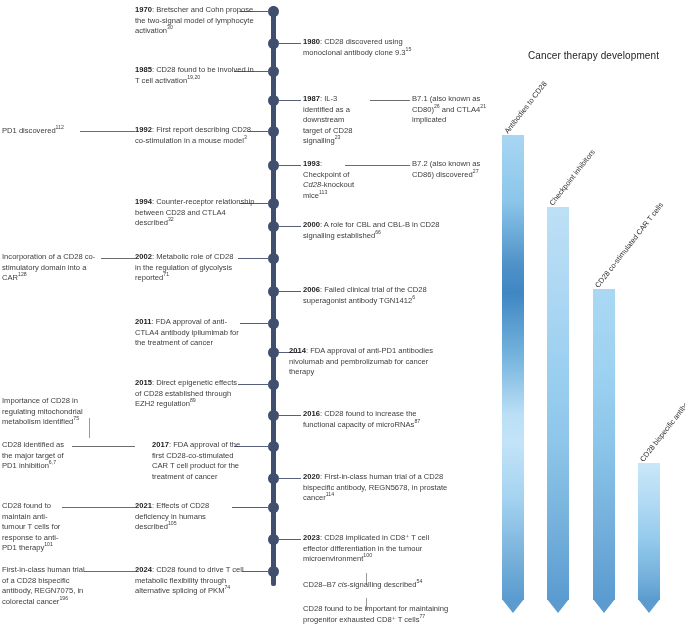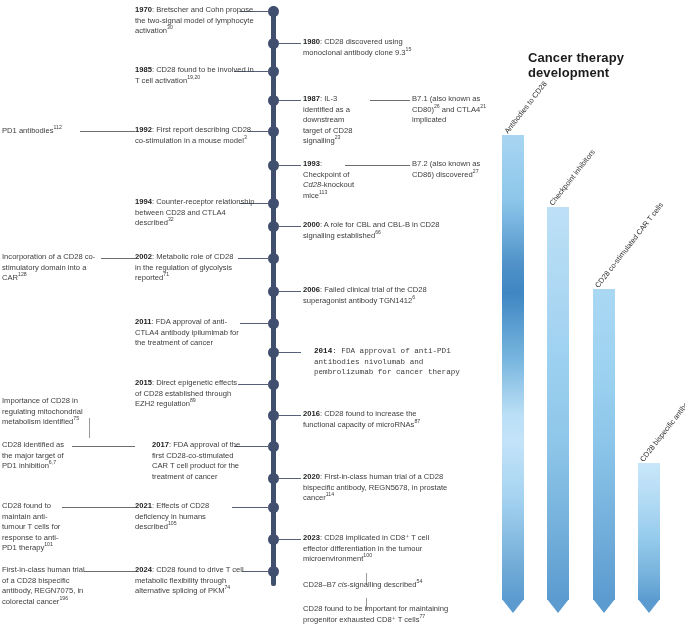--- a/index.html
+++ b/index.html
@@ -34,21 +34,21 @@
   .ev i{font-style:italic;}
   sup{font-size:5.2px;line-height:0;vertical-align:super;}
 
   .col-far   {width:118px;}
   .col-left  {width:122px;}
   .col-right {width:140px;}
   .col-right2{width:92px;}
 
   
   .panel-title{
-    position:absolute;font-size:13px;font-weight:bold;color:#1c1c1c;
+    position:absolute;font-size:10px;font-weight:normal;color:#1c1c1c;
     left:528px;top:50px;letter-spacing:.1px;
   }
   .arrow{position:absolute;width:22px;}
   .arrow .shaft{width:22px;height:100%;}
   .arrow .head{
     width:0;height:0;margin-top:-1px;
     border-left:11px solid transparent;
     border-right:11px solid transparent;
     border-top:14px solid #5b9bd0;
   }
@@ -174,21 +174,21 @@
   </div>
 
   <div class="ev col-right" style="left:303px;top:220px;">
     <b>2000</b><span>: </span><span>A role for CBL and CBL-B in CD28 signalling established</span><sup>66</sup>
   </div>
 
   <div class="ev col-right" style="left:303px;top:285px;">
     <b>2006</b><span>: </span><span>Failed clinical trial of the CD28 superagonist antibody TGN1412</span><sup>6</sup>
   </div>
 
-  <div class="ev col-right" style="left:314px;top:346px;width:152px;font-family:Liberation Mono, monospace;">
+  <div class="ev col-right" style="left:289px;top:346px;width:152px;">
     <b>2014</b><span>: </span><span>FDA approval of anti-PD1 antibodies nivolumab and pembrolizumab for cancer therapy</span><sup></sup>
   </div>
 
   <div class="ev col-right" style="left:303px;top:409px;width:148px;">
     <b>2016</b><span>: </span><span>CD28 found to increase the functional capacity of microRNAs</span><sup>87</sup>
   </div>
 
   <div class="ev col-right" style="left:303px;top:472px;width:146px;">
     <b>2020</b><span>: </span><span>First-in-class human trial of a CD28 bispecific antibody, REGN5678, in prostate cancer</span><sup>114</sup>
   </div>
@@ -207,21 +207,21 @@
 
   <div class="ev col-right2" style="left:412px;top:94px;">
     <span>B7.1 (also known as CD80)</span><sup>26</sup><span> and CTLA4</span><sup>21</sup><span> implicated</span>
   </div>
 
   <div class="ev col-right2" style="left:412px;top:159px;">
     <span>B7.2 (also known as CD86) discovered</span><sup>27</sup>
   </div>
 
   <div class="ev col-far" style="left:2px;top:126px;">
-    <span>PD1 antibodies</span><sup>112</sup>
+    <span>PD1 discovered</span><sup>112</sup>
   </div>
 
   <div class="ev col-far" style="left:2px;top:252px;width:98px;">
     <span>Incorporation of a CD28 co-stimulatory domain into a CAR</span><sup>128</sup>
   </div>
 
   <div class="ev col-far" style="left:2px;top:396px;width:106px;">
     <span>Importance of CD28 in regulating mitochondrial metabolism identified</span><sup>75</sup>
   </div>
 

